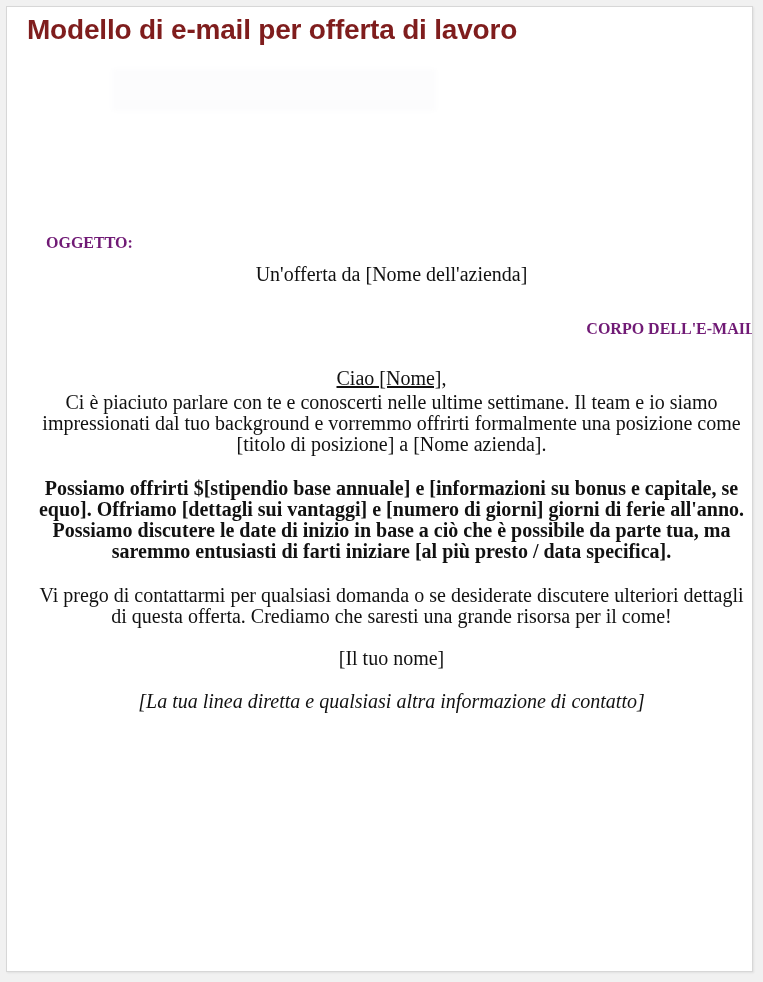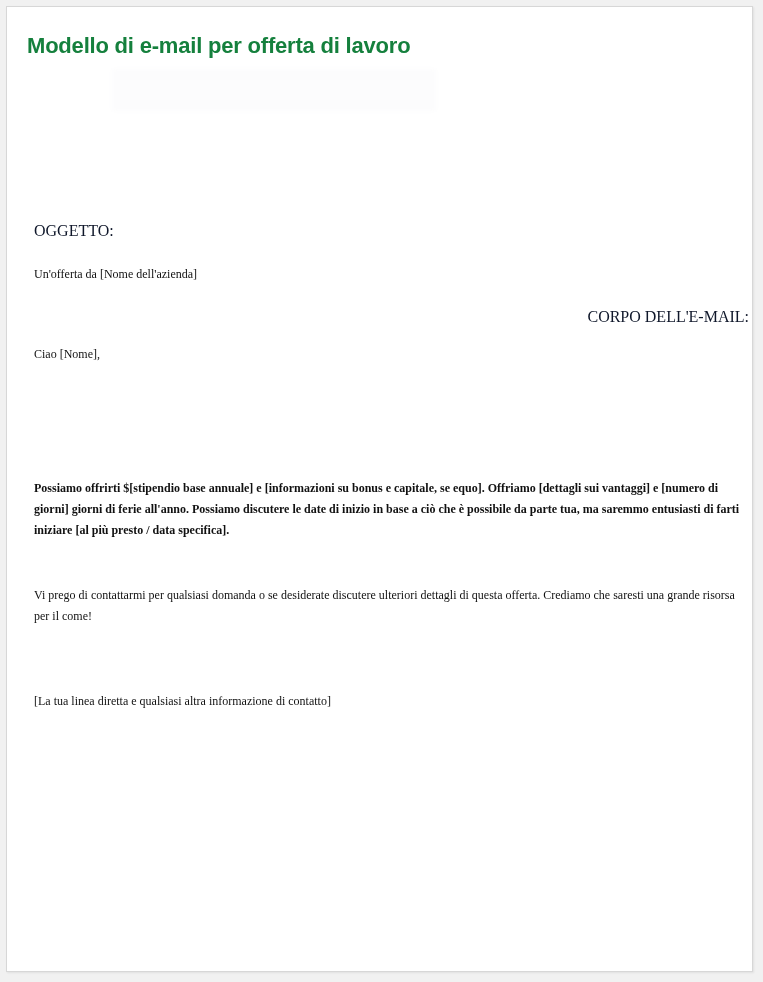--- a/index.html
+++ b/index.html
@@ -33,96 +33,98 @@
     position: absolute;
     left: 20px;
     top: 0;
     width: 714px;
   }
 
   
   .doc-title {
     font-family: "Liberation Sans", "DejaVu Sans", sans-serif;
     font-weight: bold;
-    font-size: 22px;
+    font-size: 28px;
     line-height: 30px;
-    color: #15803d;
+    color: #7f1d1d;
     letter-spacing: -0.2px;
     margin: 0;
-    padding-top: 24px;
+    padding-top: 8px;
     white-space: nowrap;
   }
 
   
   .redacted-block {
     position: absolute;
     left: 85px;
     top: 62px;
     width: 324px;
     height: 42px;
     background: #fcfcfd;
     border-radius: 1px;
     filter: blur(2px);
   }
 
   
   .section-heading {
     font-family: "Liberation Serif", "DejaVu Serif", serif;
     font-size: 16px;
     line-height: 20px;
-    color: #0f172a;
-    margin: 0;
-    font-weight: normal;
+    color: #701a75;
+    margin: 12px;
+    font-weight: bold;
   }
 
   
   .body-par {
     font-family: "Liberation Serif", "DejaVu Serif", serif;
-    font-size: 12px;
+    font-size: 20px;
     line-height: 21px;
     color: #111111;
     margin: 0;
-    text-align: left;
+    text-align: center;
   }
 
   
   .t { position: absolute; left: 7px; width: 715px; }
 
   #oggetto-heading     { top: 214px; }
   #oggetto-line        { top: 257px; }
   #corpo-heading       { top: 300px; text-align: right; }
-  #greeting-par        { top: 337px; }
+  #greeting-par        { top: 361px; text-decoration: underline; }
   #intro-par           { top: 385px; }
   #offer-par           { top: 471px; font-weight: bold; }
   #closing-par         { top: 578px; }
   #signature-name      { top: 641px; }
-  #signature-contact   { top: 684px; }
+  #signature-contact   { top: 684px; font-style: italic; }
   #signature-format    { top: 727px; }
 </style>
 </head>
 <body>
 
 <div class="page">
   <div class="page-inner">
 
     <h1 class="doc-title">Modello di e-mail per offerta di lavoro</h1>
 
     <div class="redacted-block"></div>
 
     <p class="section-heading t" id="oggetto-heading">OGGETTO:</p>
 
     <p class="body-par t" id="oggetto-line">Un'offerta da [Nome dell'azienda]</p>
 
     <p class="section-heading t" id="corpo-heading">CORPO DELL'E-MAIL:</p>
 
     <p class="body-par t" id="greeting-par">Ciao [Nome],</p>
 
+    <p class="body-par t" id="intro-par">Ci è piaciuto parlare con te e conoscerti nelle ultime settimane. Il team e io siamo impressionati dal tuo background e vorremmo offrirti formalmente una posizione come [titolo di posizione] a [Nome azienda].</p>
 
     <p class="body-par t" id="offer-par">Possiamo offrirti $[stipendio base annuale] e [informazioni su bonus e capitale, se equo]. Offriamo [dettagli sui vantaggi] e [numero di giorni] giorni di ferie all'anno. Possiamo discutere le date di inizio in base a ciò che è possibile da parte tua, ma saremmo entusiasti di farti iniziare [al più presto / data specifica].</p>
 
     <p class="body-par t" id="closing-par">Vi prego di contattarmi per qualsiasi domanda o se desiderate discutere ulteriori dettagli di questa offerta. Crediamo che saresti una grande risorsa per il come!</p>
 
+    <p class="body-par t" id="signature-name">[Il tuo nome]</p>
 
     <p class="body-par t" id="signature-contact">[La tua linea diretta e qualsiasi altra informazione di contatto]</p>
 
 
   </div>
 </div>
 
 </body></html>

